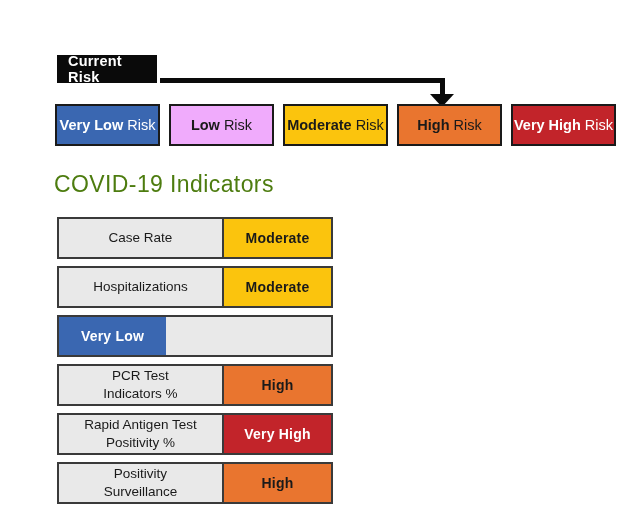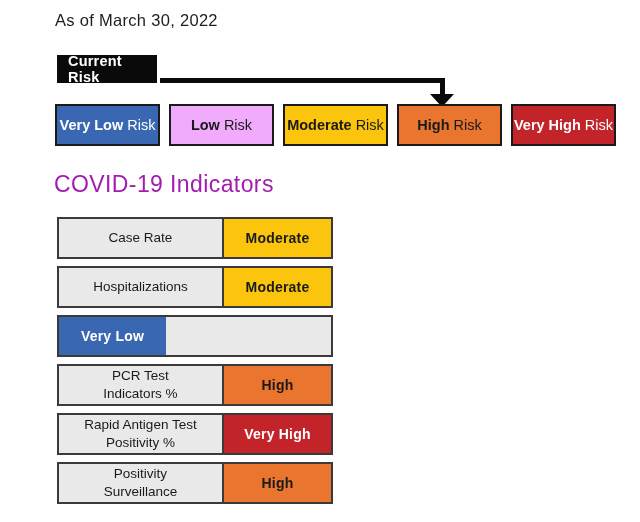--- a/index.html
+++ b/index.html
@@ -70,21 +70,21 @@
     white-space: nowrap;
   }
   .risk-box .b { font-weight: 700; }
   .risk-box .r { font-weight: 400; }
   .ind-title {
     position: absolute;
     left: 54px; top: 171px;
     font-size: 23px;
     font-weight: 500;
     letter-spacing: 0.4px;
-    color: #a21caf;
+    color: #4d7c0f;
   }
   .ind-table {
     position: absolute;
     left: 57px; top: 217px;
     display: flex;
     flex-direction: column;
     gap: 7px;
   }
   .ind-row {
     width: 276px; height: 42px;
@@ -113,21 +113,20 @@
     font-size: 14px;
     font-weight: 700;
     letter-spacing: 0.2px;
   }
 </style>
 </head>
 <body>
 
 <div class="canvas">
 
-  <div class="as-of">As of March 30, 2022</div>
 
   <div class="cr-box">
     <span>Current Risk</span>
   </div>
   <div class="arrow-h"></div>
   <div class="arrow-v"></div>
   <div class="arrow-head"></div>
 
   <div class="risk-row" id="risk-row">
   <div class="risk-box" style="background: rgb(58, 103, 177); color: rgb(255, 255, 255);">

